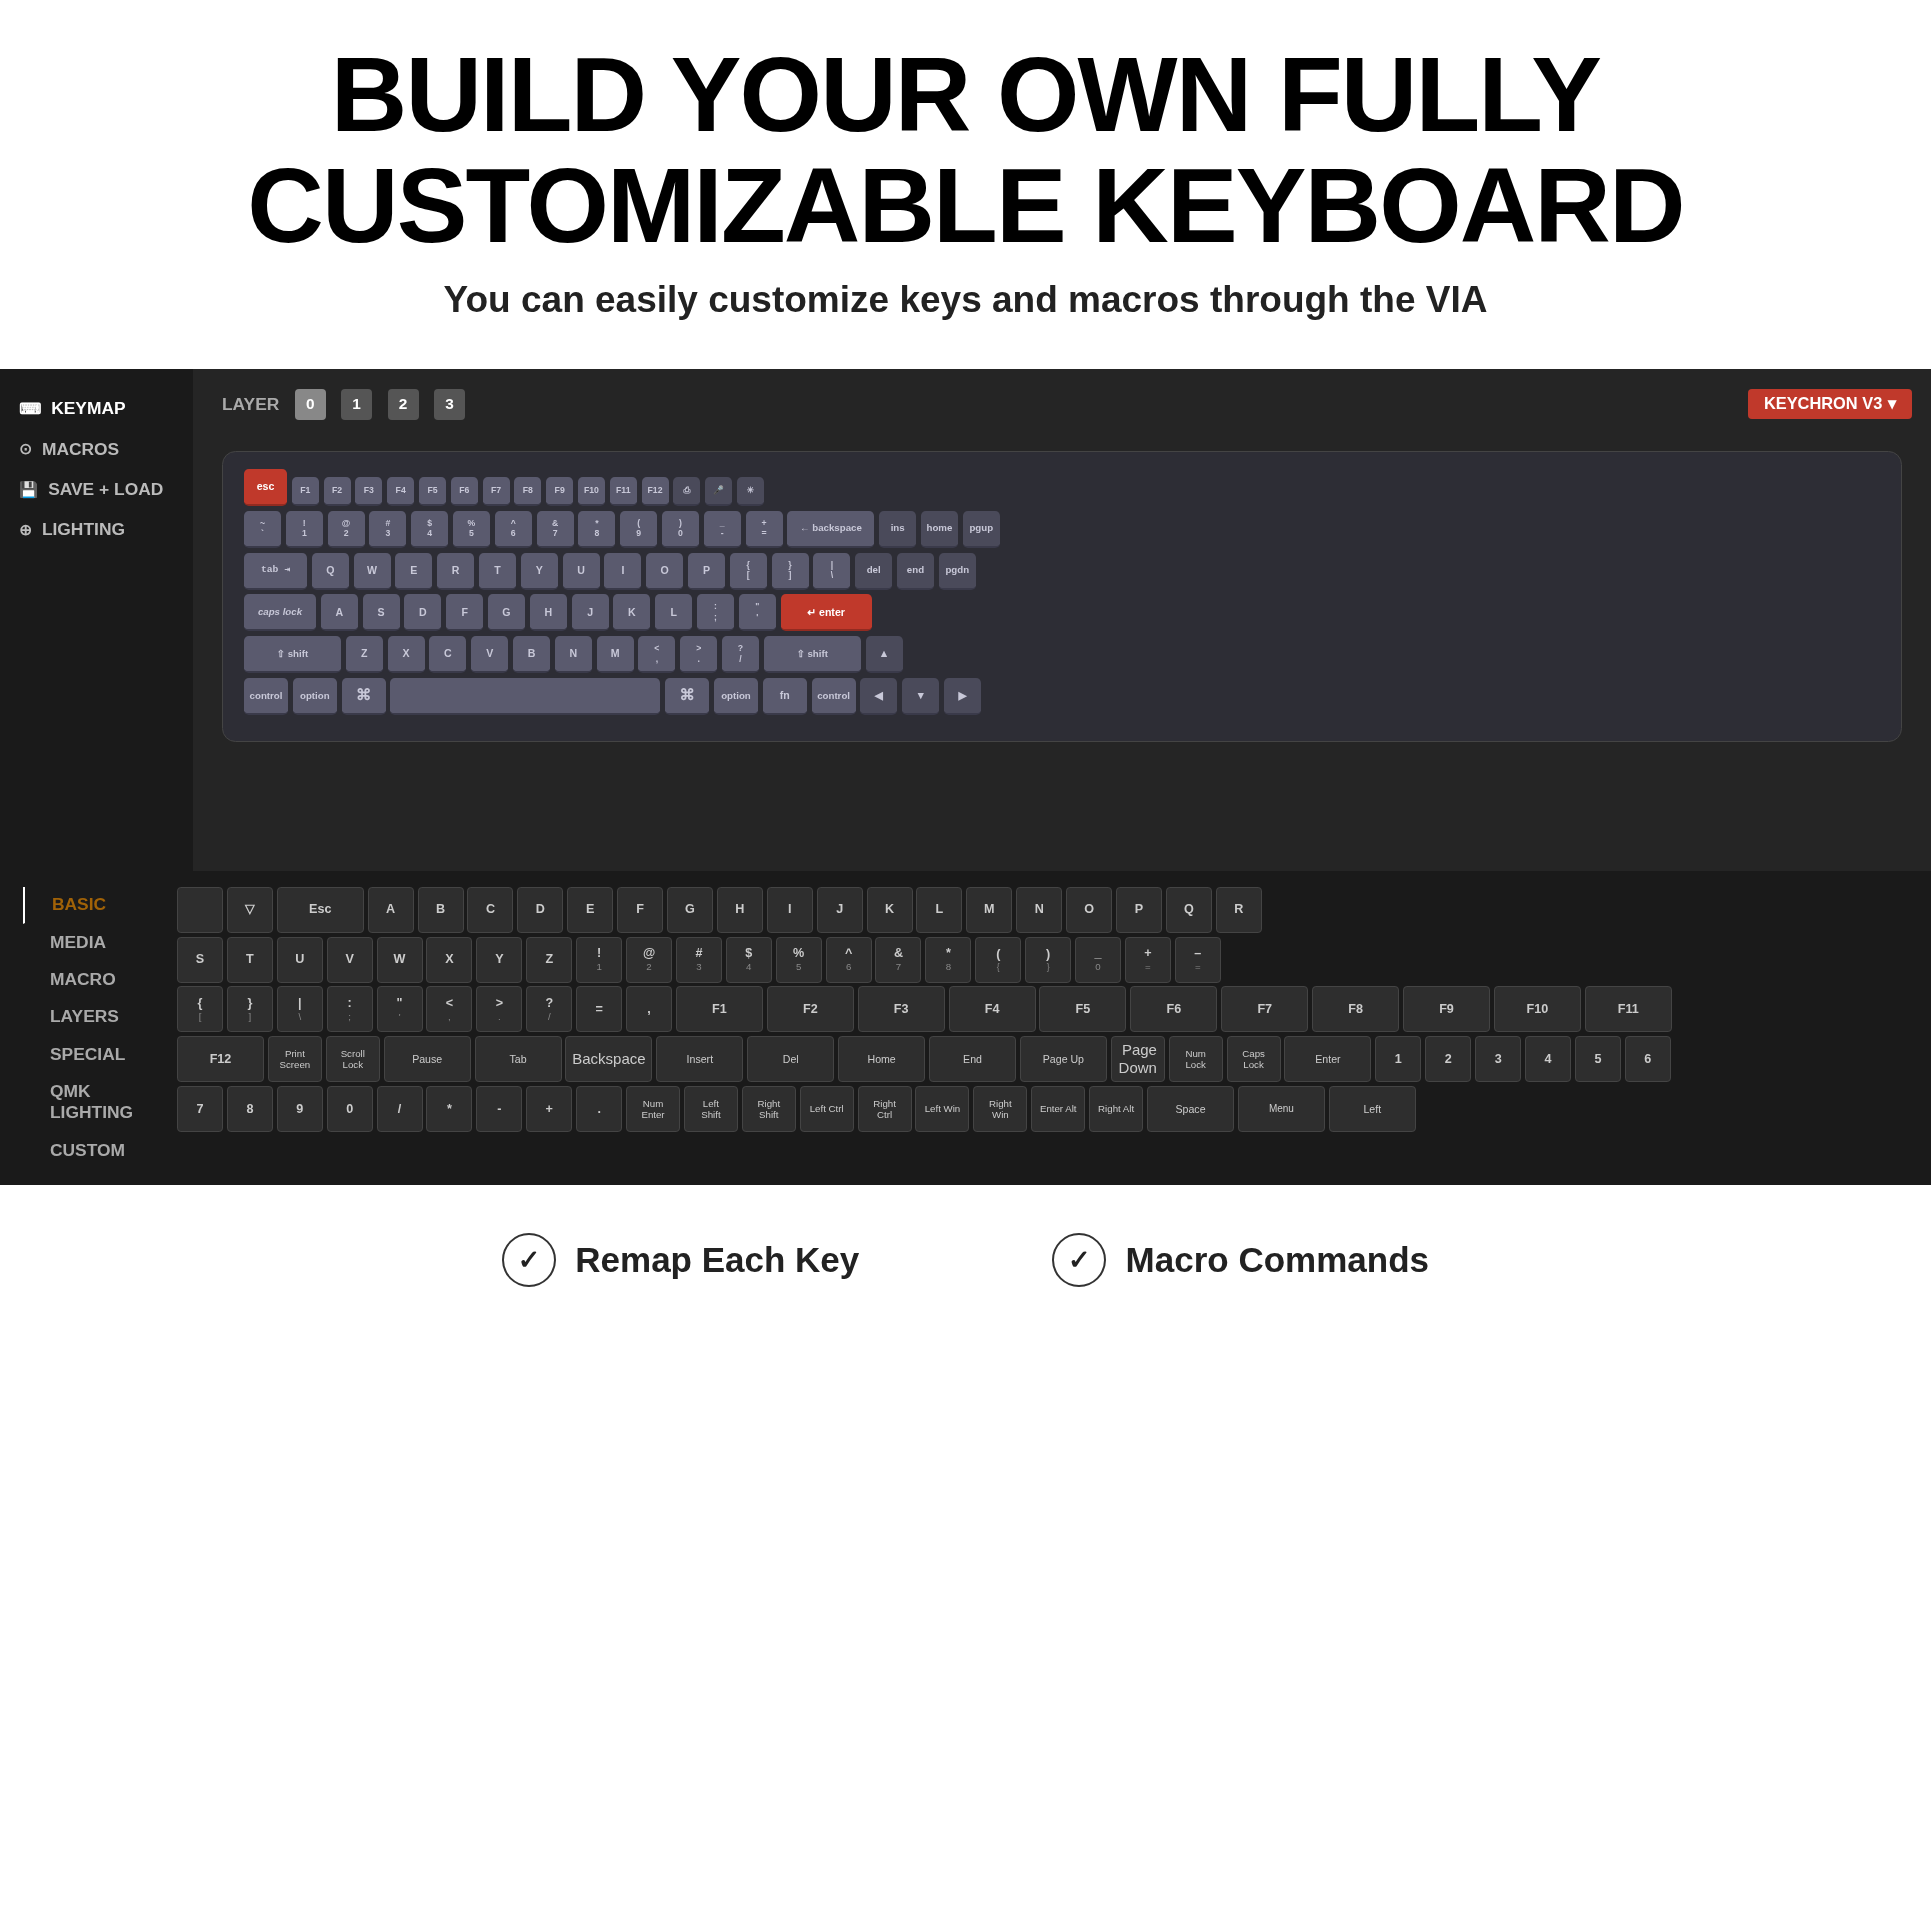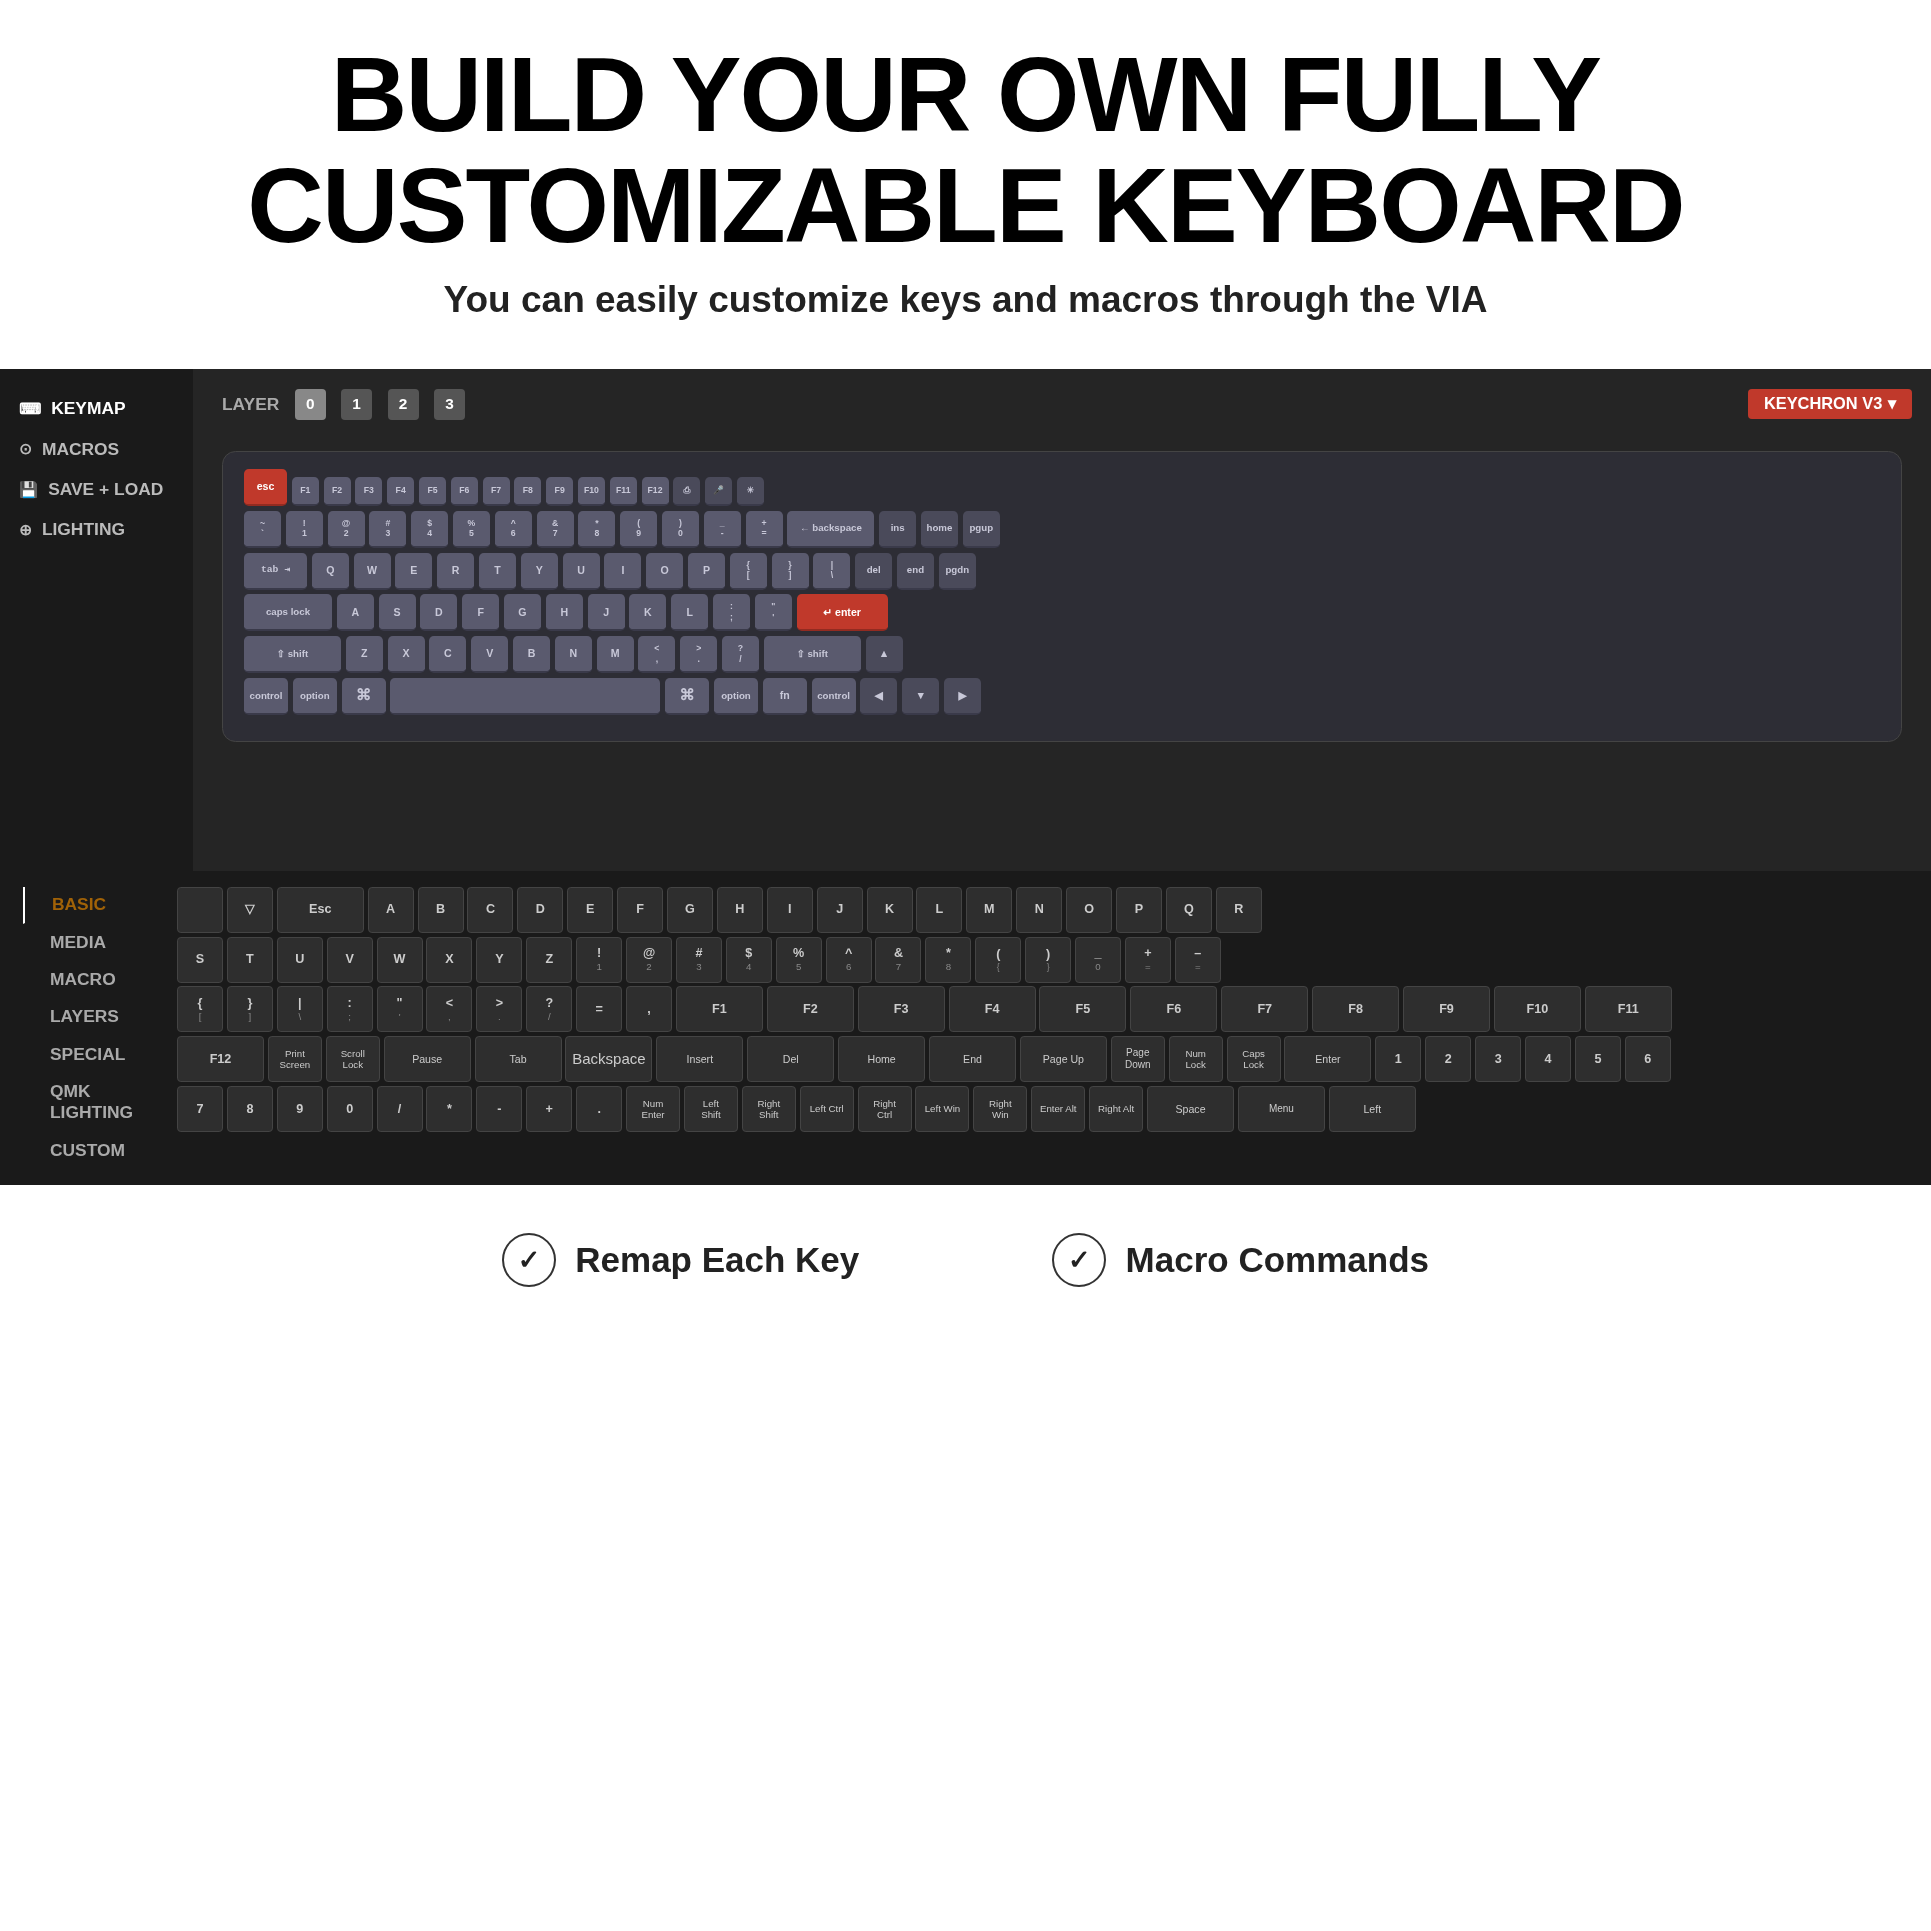--- a/index.html
+++ b/index.html
@@ -162,21 +162,21 @@
       text-align: center;
       flex-shrink: 0;
       border-bottom: 2.9px solid #3a3a4a;
       min-height: 37px;
       width: 37px;
       line-height: 1.2;
     }
     .key.wide { width: 44px; }
     .key.space { width: 270px; }
     .key.backspace { width: 87px; }
-    .key.caps { width: 88px; }
+    .key.caps { width: 72px; font-style: italic; }
     .key.tab { width: 63px; }
     .key.enter { width: 91px; background: #c0392b; border-bottom-color: #922b21; color: #fff; }
     .key.lshift { width: 97px; }
     .key.rshift { width: 97px; }
     .key.small { width: 27px; font-size: 8.7px; }
     .key.fn-row { height: 29px; min-height: 29px; font-size: 8.7px; }
     .key.esc-key { background: #c0392b; border-bottom-color: #922b21; color: #fff; width: 43px; }
     .key.right-section { background: #4a4a5a; }
 
     
@@ -672,21 +672,21 @@
             <div class="pkey" style="min-width:54px;font-size:9.7px;">Print<br>Screen</div>
             <div class="pkey" style="min-width:54px;font-size:9.7px;">Scroll<br>Lock</div>
             <div class="pkey wider" style="font-size:10.6px;">Pause</div>
             <div class="pkey wider" style="font-size:10.6px;">Tab</div>
             <div class="pkey wider" style="font-size:15px;">Backspace</div>
             <div class="pkey wider" style="font-size:10.6px;">Insert</div>
             <div class="pkey wider" style="font-size:10.6px;">Del</div>
             <div class="pkey wider" style="font-size:10.6px;">Home</div>
             <div class="pkey wider" style="font-size:10.6px;">End</div>
             <div class="pkey wider" style="font-size:10.6px;">Page Up</div>
-            <div class="pkey" style="min-width:54px;font-size:10px;">Page<br>Down</div>
+            <div class="pkey" style="min-width:54px;font-size:15px;text-align:right;">Page<br>Down</div>
             <div class="pkey" style="min-width:54px;font-size:9.7px;">Num<br>Lock</div>
             <div class="pkey" style="min-width:54px;font-size:9.7px;">Caps<br>Lock</div>
             <div class="pkey wider" style="font-size:10.6px;">Enter</div>
             <div class="pkey">
                 <span class="ptop">1</span>
               </div>
             <div class="pkey">
                 <span class="ptop">2</span>
               </div>
             <div class="pkey">

